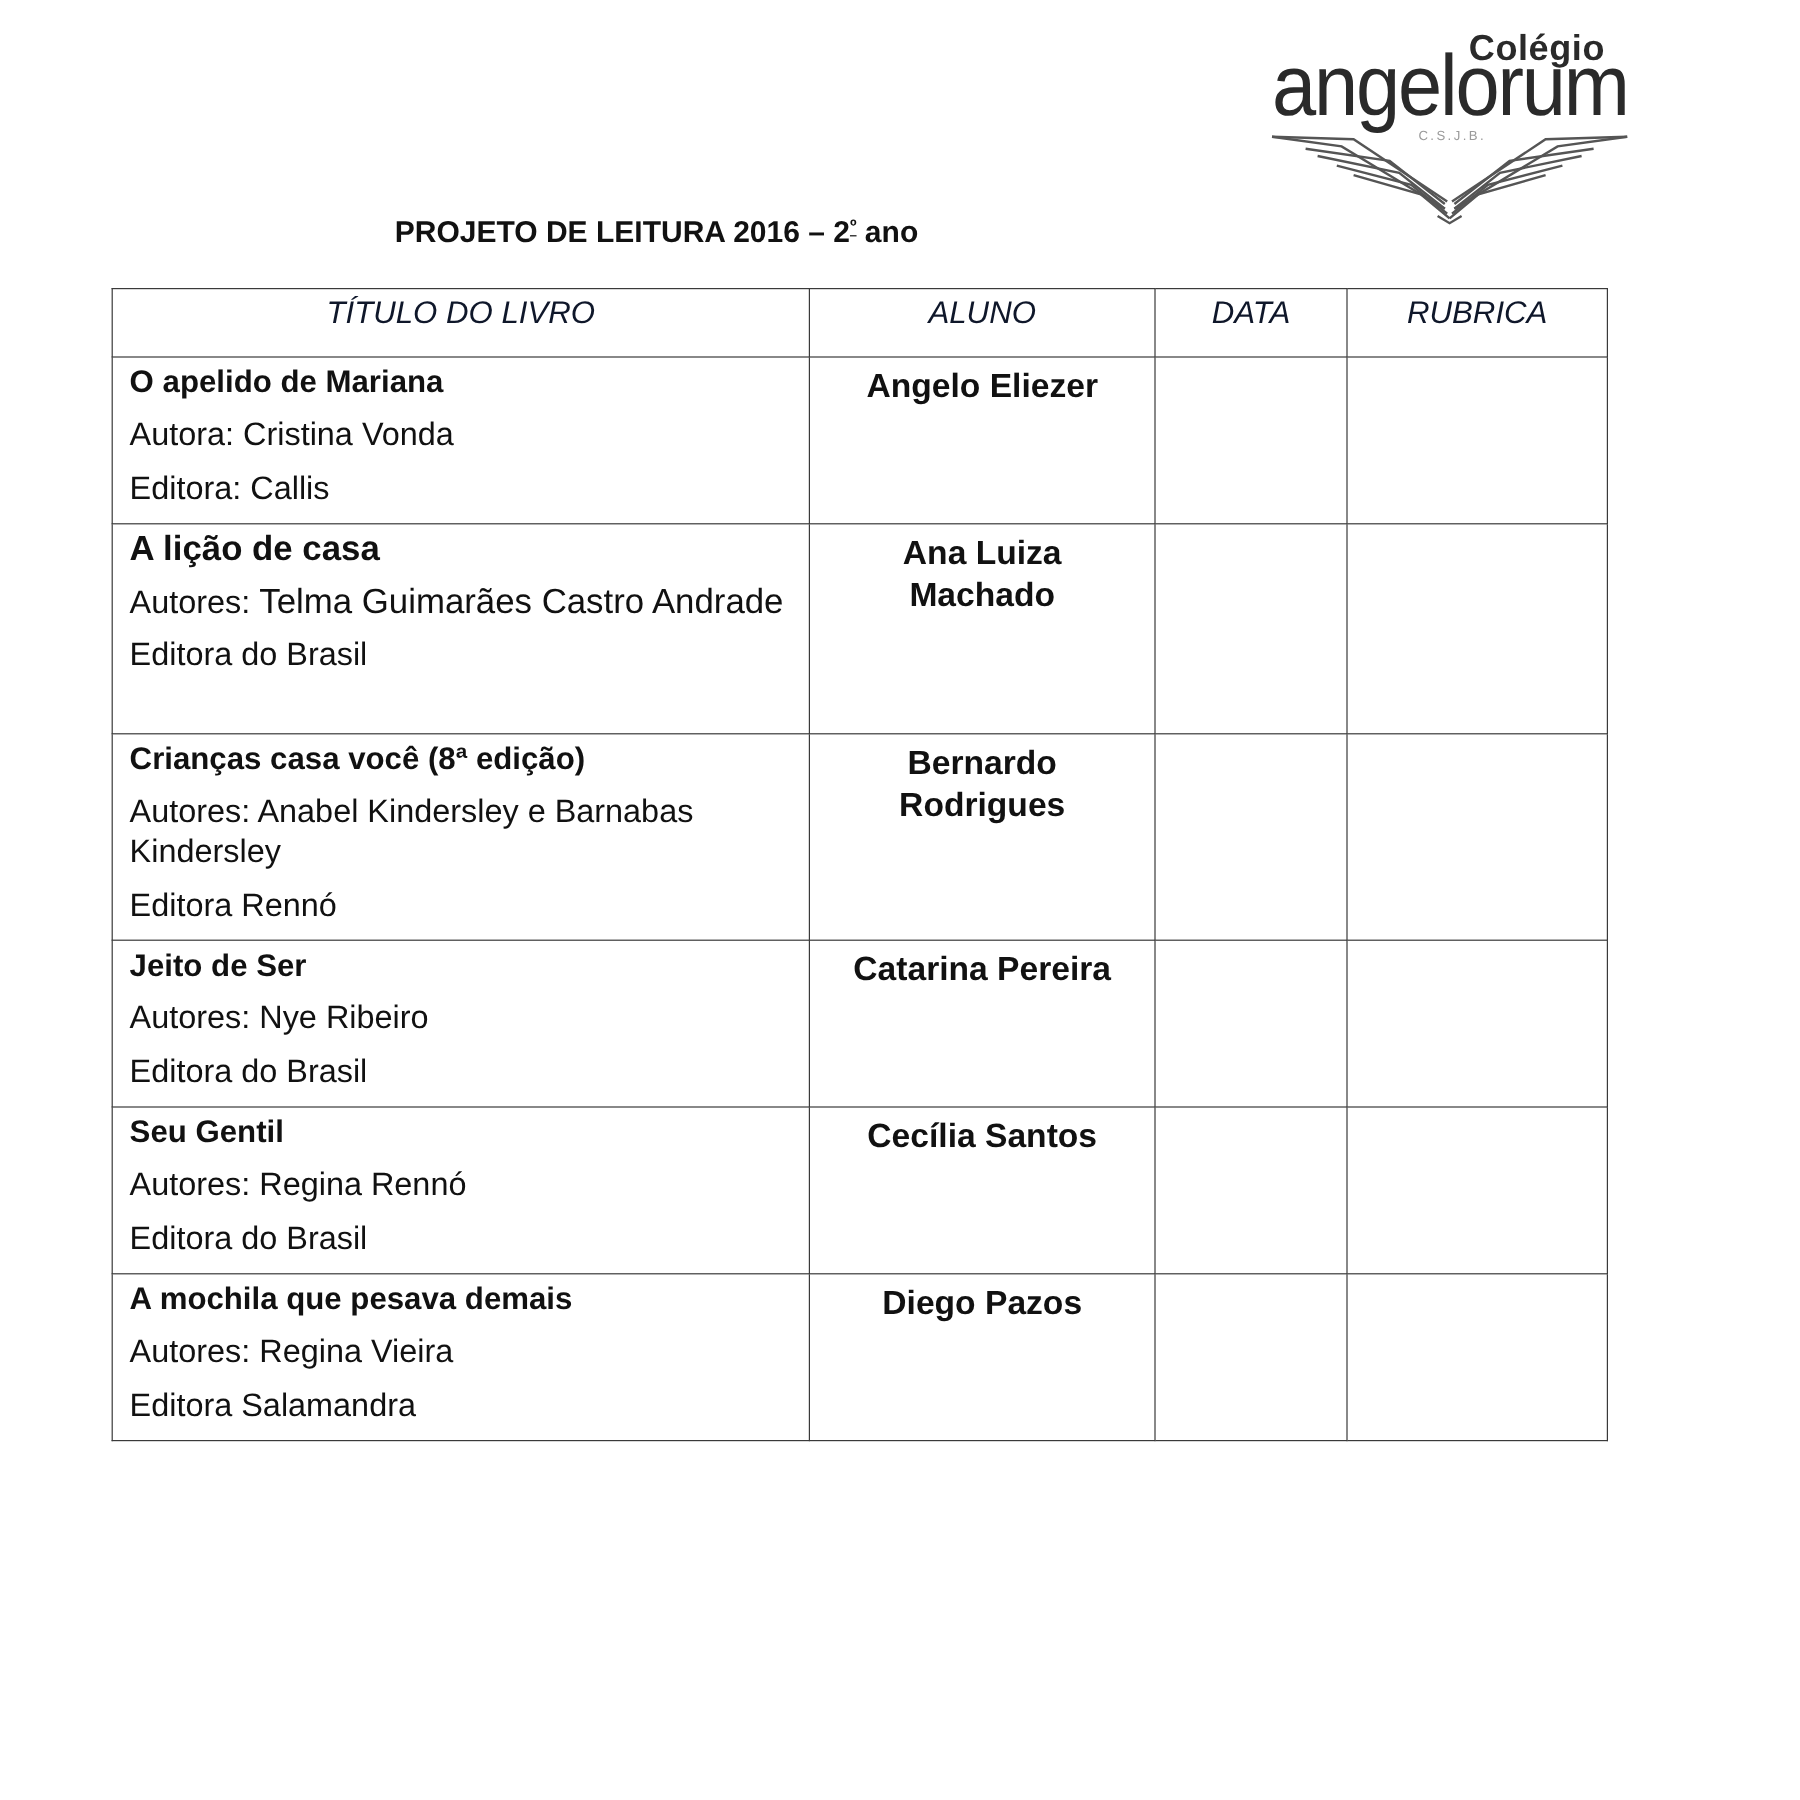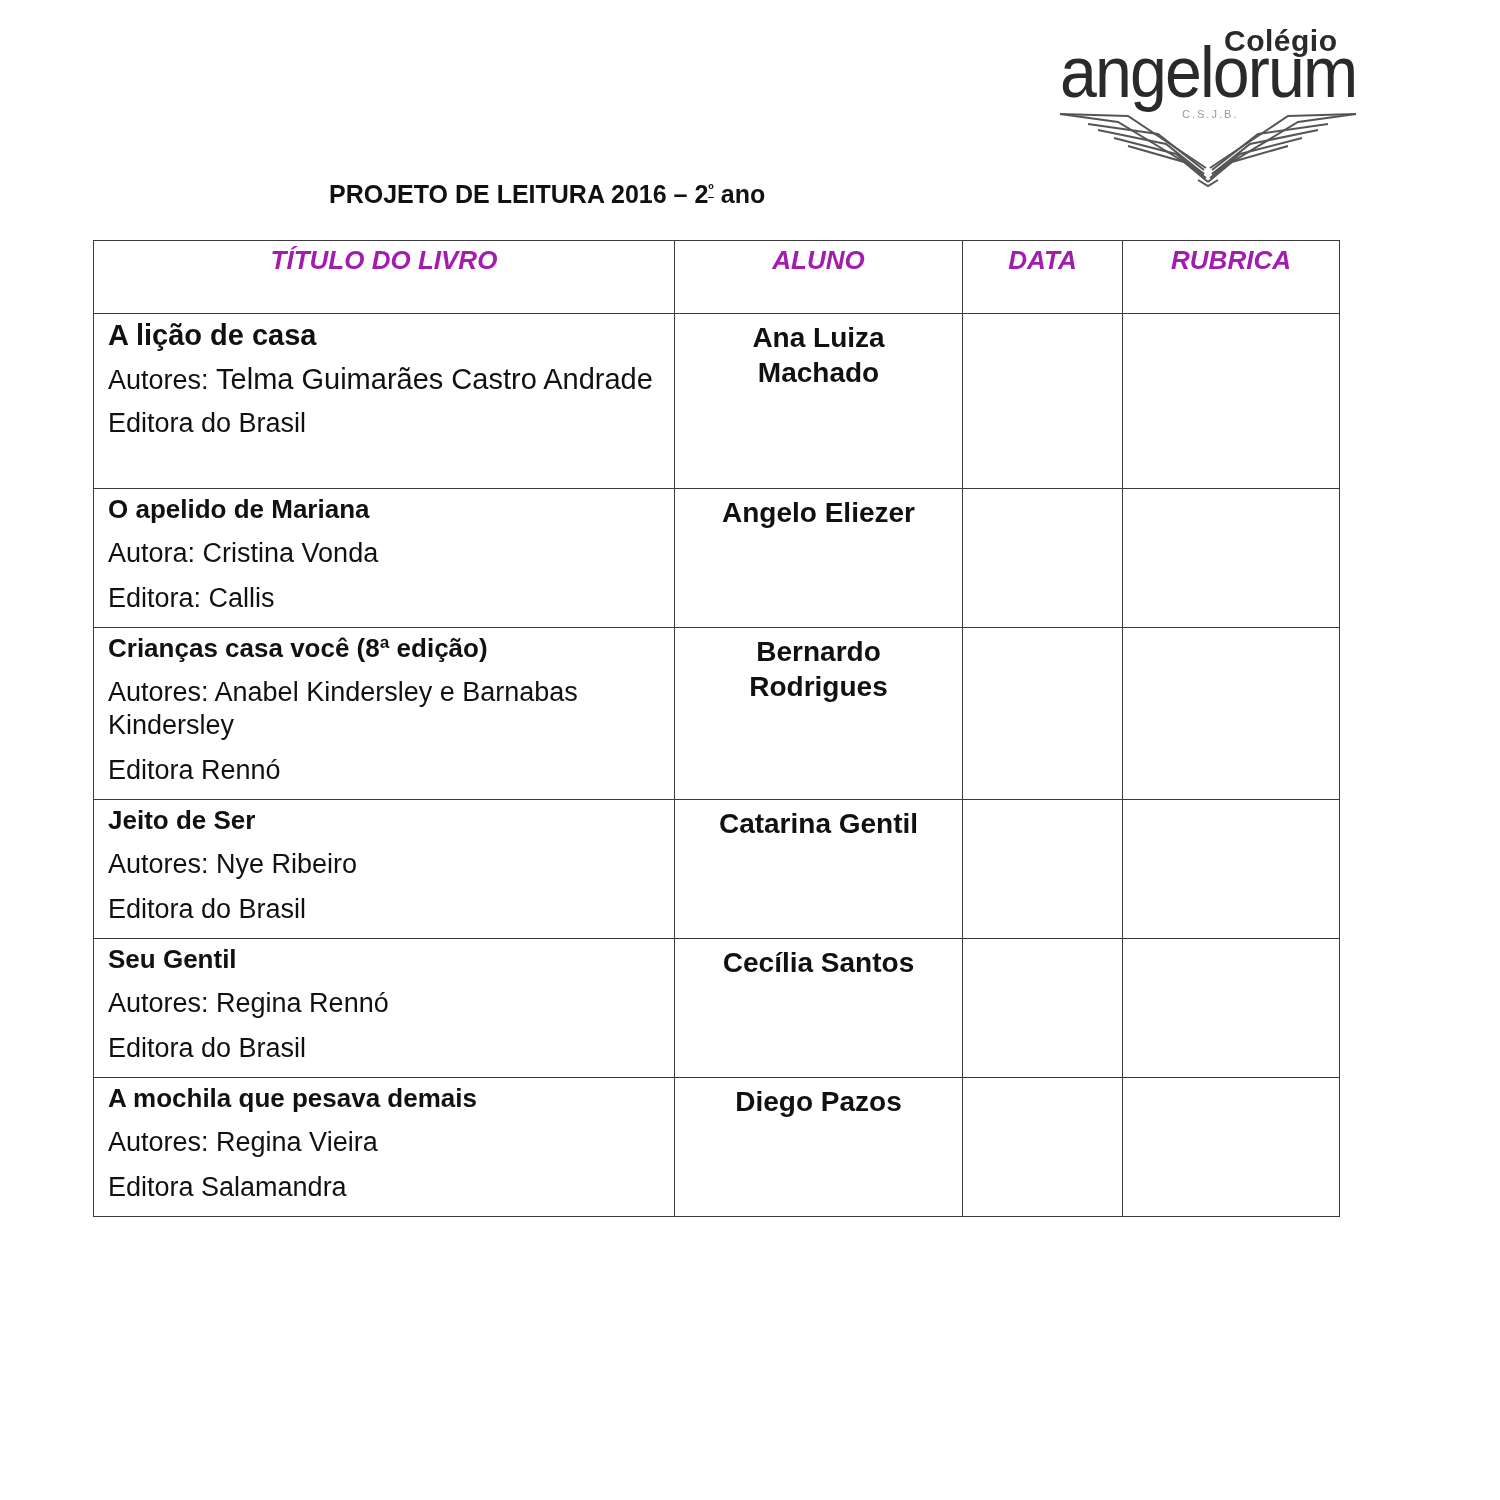--- a/index.html
+++ b/index.html
@@ -77,28 +77,28 @@
       border-collapse: collapse;
       table-layout: fixed;
       width: 1247px;
     }
     table.reading td, table.reading th {
       border: 1.5px solid #3a3a3a;
       vertical-align: top;
       padding: 0;
     }
     table.reading th {
-      font-weight: bold;
+      font-weight: normal;
       font-style: italic;
       font-size: 26px;
       text-align: center;
-      height: 73px;
+      height: 57px;
       padding-top: 4px;
       box-sizing: border-box;
-      color: #a21caf;
+      color: #0f172a;
     }
     .col-title { width: 581px; }
     .col-aluno { width: 288px; }
     .col-data { width: 160px; }
     .col-rubrica { width: 217px; }
 
     td.book {
       padding: 4px 10px 0 14px !important;
       box-sizing: border-box;
     }
@@ -169,61 +169,61 @@
   <thead>
     <tr>
       <th>TÍTULO DO LIVRO</th>
       <th>ALUNO</th>
       <th>DATA</th>
       <th>RUBRICA</th>
     </tr>
   </thead>
   <tbody>
 
+    <tr style="height:135px;">
+      <td class="book">
+        <div class="book-title">O apelido de Mariana</div>
+        <div class="book-line">Autora: Cristina Vonda</div>
+        <div class="book-line">Editora: Callis</div>
+      </td>
+      <td class="student">Angelo Eliezer</td>
+      <td></td>
+      <td></td>
+    </tr>
+
     <tr style="height:175px;">
       <td class="book">
         <div class="book-title lg" style="margin-bottom:10px;">A lição de casa</div>
         <div class="book-line author-mixed" style="line-height:34px;margin-bottom:10px;"><span>Autores: </span><span class="big">Telma Guimarães Castro Andrade</span></div>
         <div class="book-line">Editora do Brasil</div>
       </td>
       <td class="student">Ana Luiza Machado</td>
       <td></td>
       <td></td>
     </tr>
 
-    <tr style="height:135px;">
-      <td class="book">
-        <div class="book-title">O apelido de Mariana</div>
-        <div class="book-line">Autora: Cristina Vonda</div>
-        <div class="book-line">Editora: Callis</div>
-      </td>
-      <td class="student">Angelo Eliezer</td>
-      <td></td>
-      <td></td>
-    </tr>
-
 
     <tr style="height:166px;">
       <td class="book">
         <div class="book-title">Crianças casa você (8ª edição)</div>
         <div class="book-line" style="padding-right:60px;">Autores: Anabel Kindersley e Barnabas Kindersley</div>
         <div class="book-line">Editora Rennó</div>
       </td>
       <td class="student">Bernardo Rodrigues</td>
       <td></td>
       <td></td>
     </tr>
 
     <tr style="height:135px;">
       <td class="book">
         <div class="book-title">Jeito de Ser</div>
         <div class="book-line">Autores: Nye Ribeiro</div>
         <div class="book-line">Editora do Brasil</div>
       </td>
-      <td class="student">Catarina Gentil</td>
+      <td class="student">Catarina Pereira</td>
       <td></td>
       <td></td>
     </tr>
 
     <tr style="height:135px;">
       <td class="book">
         <div class="book-title">Seu Gentil</div>
         <div class="book-line">Autores: Regina Rennó</div>
         <div class="book-line">Editora do Brasil</div>
       </td>

